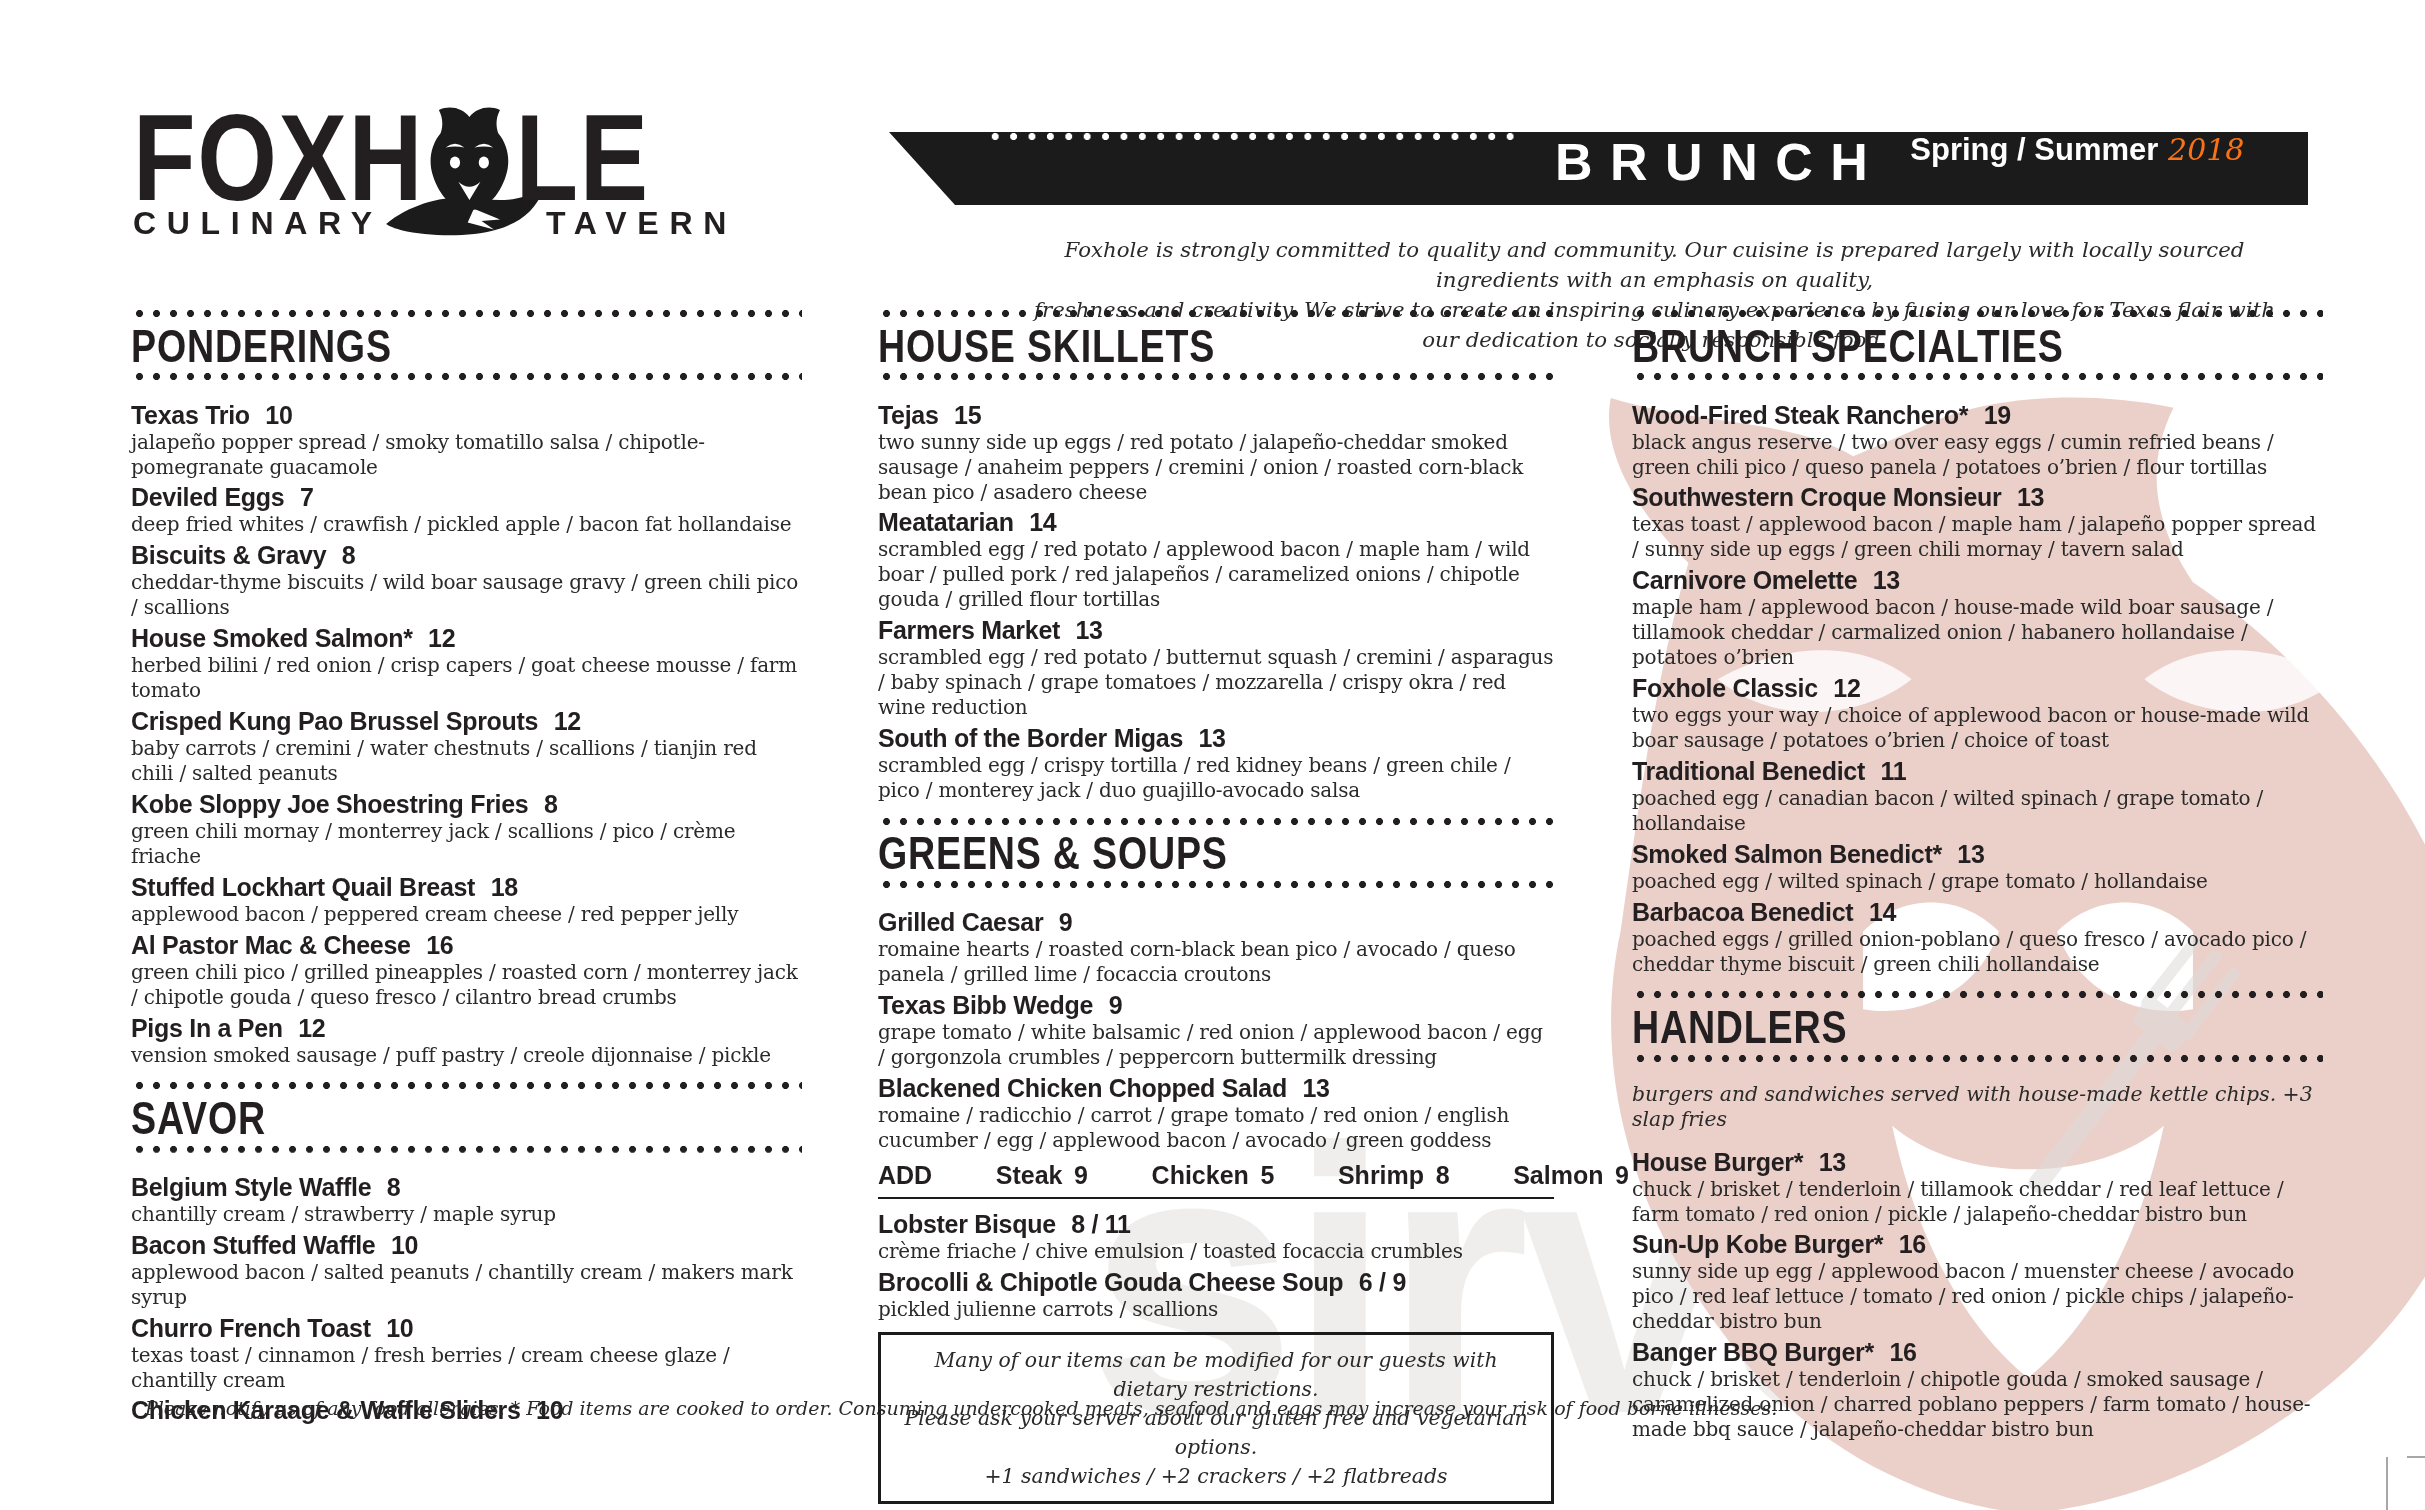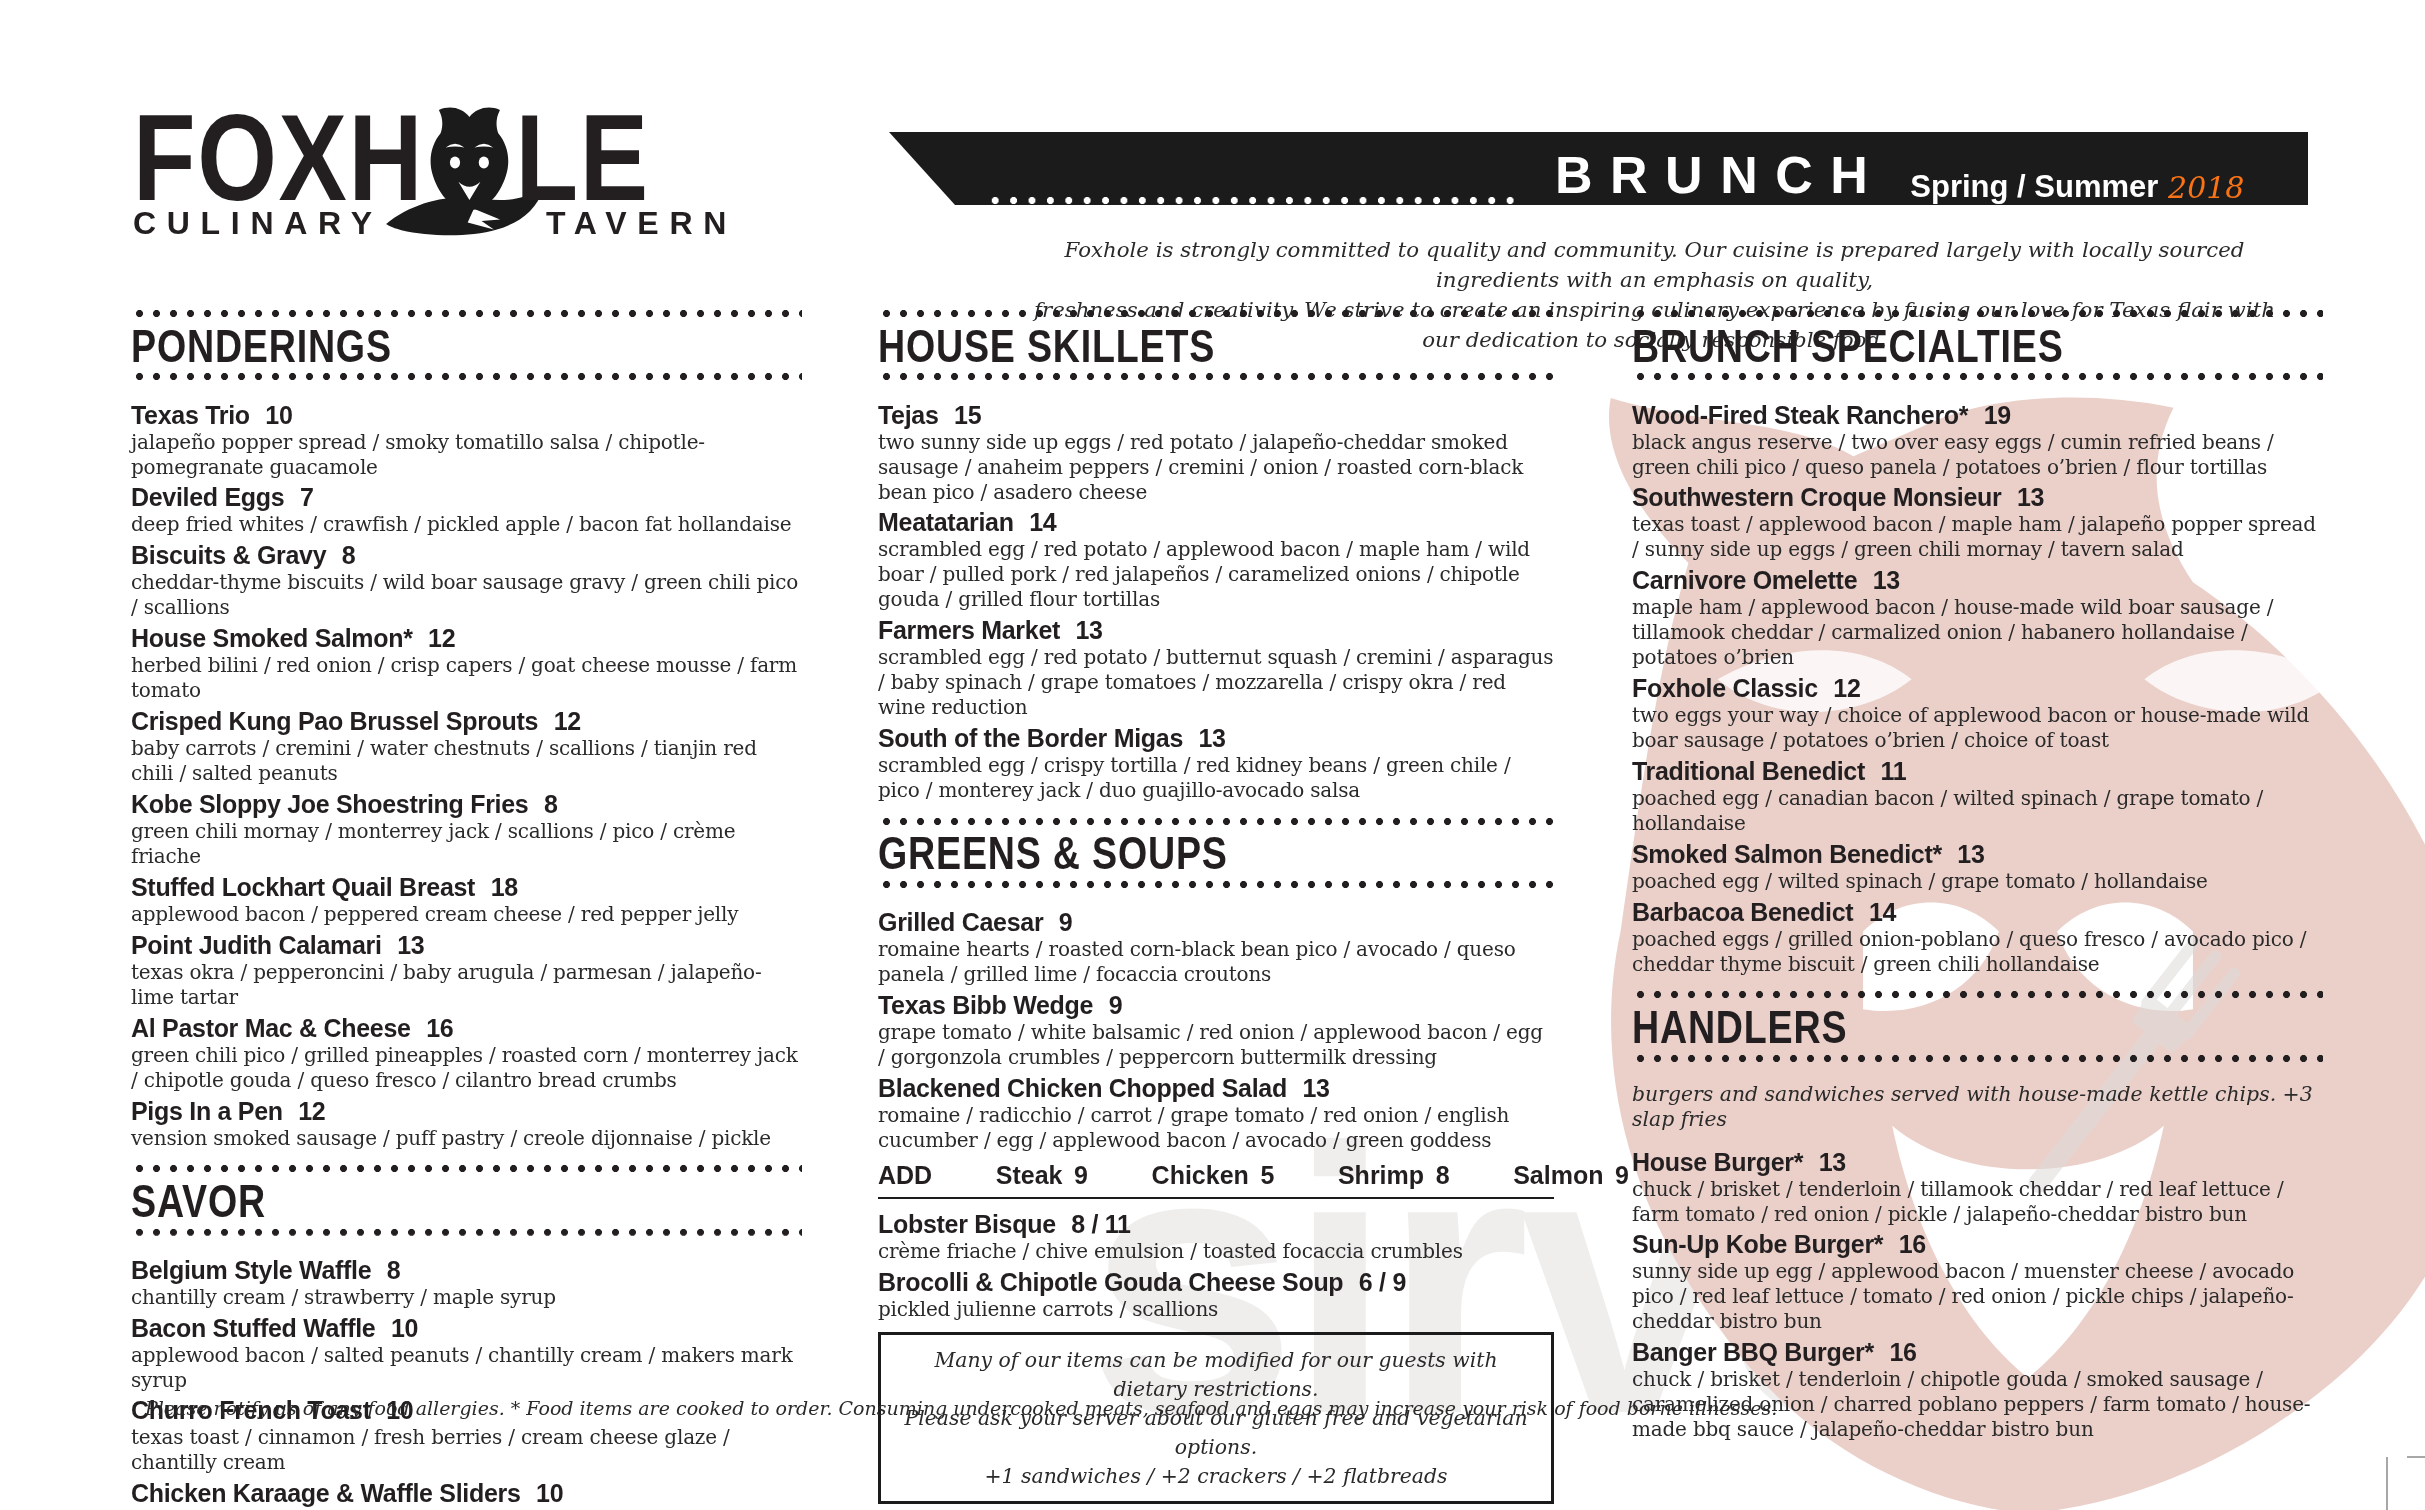--- a/index.html
+++ b/index.html
@@ -14,21 +14,21 @@
   
   .logo{position:absolute;left:133px;top:97px;z-index:2;}
   .logo-row{display:flex;align-items:flex-start;font-weight:bold;font-size:122px;line-height:122px;
             letter-spacing:1.9px;transform:scaleX(0.84);transform-origin:0 0;white-space:nowrap;}
   .logo-row .foxicon{width:101px;height:109px;margin:5.8px 3.9px 0 3.9px;}
   .logo-sub{display:flex;align-items:center;justify-content:space-between;width:604px;margin-top:-13.6px;}
   .logo-sub span{font-size:32px;font-weight:bold;letter-spacing:10.7px;}
   .tailicon{width:206px;height:60px;margin-top:-25px;}
   
   .banner{position:absolute;left:889px;top:132px;width:1419px;height:73px;background:#1b1b1b;z-index:2;
-          clip-path:polygon(0 0,100% 0,100% 100%,66px 100%);display:flex;align-items:flex-end;
+          clip-path:polygon(0 0,100% 0,100% 100%,66px 100%);display:flex;align-items:flex-start;
           padding:0;box-sizing:border-box;}
   .banner .bdots{width:536px;margin-left:97px;height:8.7px;}
   .banner-title{color:#fff;font-size:52px;font-weight:bold;letter-spacing:17.5px;margin-left:33px;white-space:nowrap;}
   .banner-season{color:#fff;font-size:31px;font-weight:bold;margin-left:25px;white-space:nowrap;}
   .banner-year{color:#f97316;font-size:30px;font-family:"DejaVu Serif",serif;font-style:italic;margin-left:9.7px;}
   
   .intro{position:absolute;left:1019px;top:235px;width:1271px;text-align:center;z-index:2;
          font-family:"DejaVu Serif",serif;font-style:italic;font-size:21.3px;line-height:30px;color:#2a2a2a;}
   
   .dots{height:8.7px;background-image:radial-gradient(circle,#231f20 3.1px,transparent 3.8px);
@@ -156,24 +156,20 @@
     </div>
     <div class="item">
       <div class="item-name"><span>Kobe Sloppy Joe Shoestring Fries</span><span class="item-price">8</span></div>
       <div class="item-desc">green chili mornay  /  monterrey jack  /  scallions  /  pico  /  crème friache</div>
     </div>
     <div class="item">
       <div class="item-name"><span>Stuffed Lockhart Quail Breast</span><span class="item-price">18</span></div>
       <div class="item-desc">applewood bacon  /  peppered cream cheese  /  red pepper jelly</div>
     </div>
     <div class="item">
-      <div class="item-name"><span>Point Judith Calamari</span><span class="item-price">13</span></div>
-      <div class="item-desc">texas okra  /  pepperoncini  /  baby arugula  /  parmesan  /  jalapeño-lime tartar</div>
-    </div>
-    <div class="item">
       <div class="item-name"><span>Al Pastor Mac &amp; Cheese</span><span class="item-price">16</span></div>
       <div class="item-desc">green chili pico  /  grilled pineapples  /  roasted corn  /  monterrey jack  / chipotle gouda  /  queso fresco  /  cilantro bread crumbs</div>
     </div>
     <div class="item">
       <div class="item-name"><span>Pigs In a Pen</span><span class="item-price">12</span></div>
       <div class="item-desc">vension smoked sausage  /  puff pastry  /  creole dijonnaise  /  pickle</div>
     </div>
 
     <div class="sec-head sec-gap">
       <div class="dots"></div>

